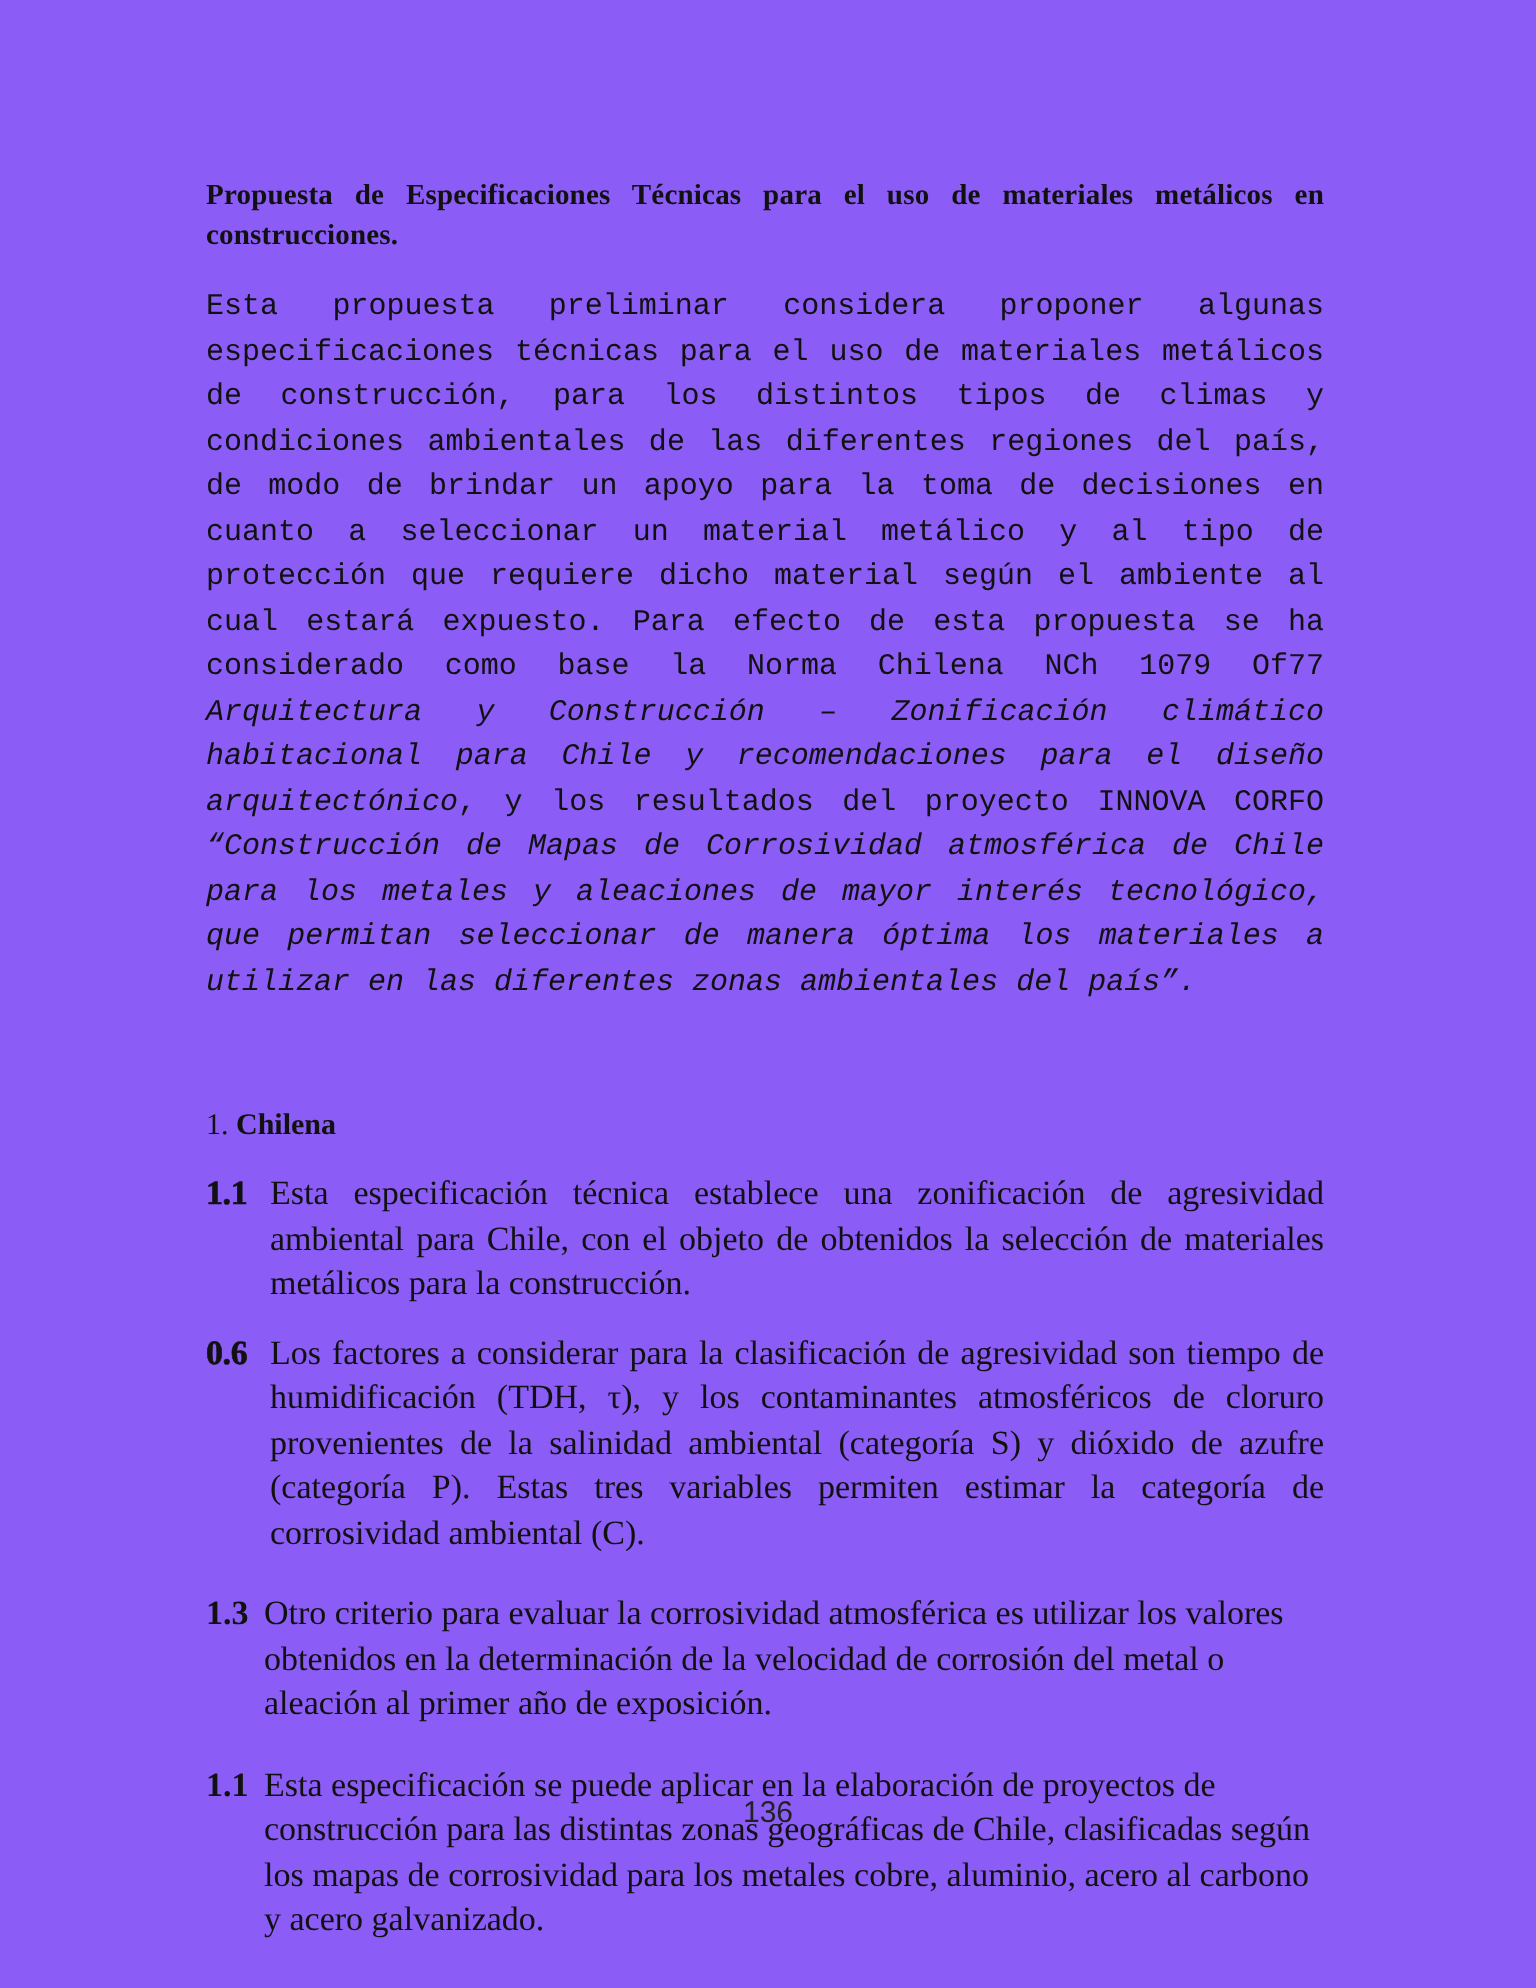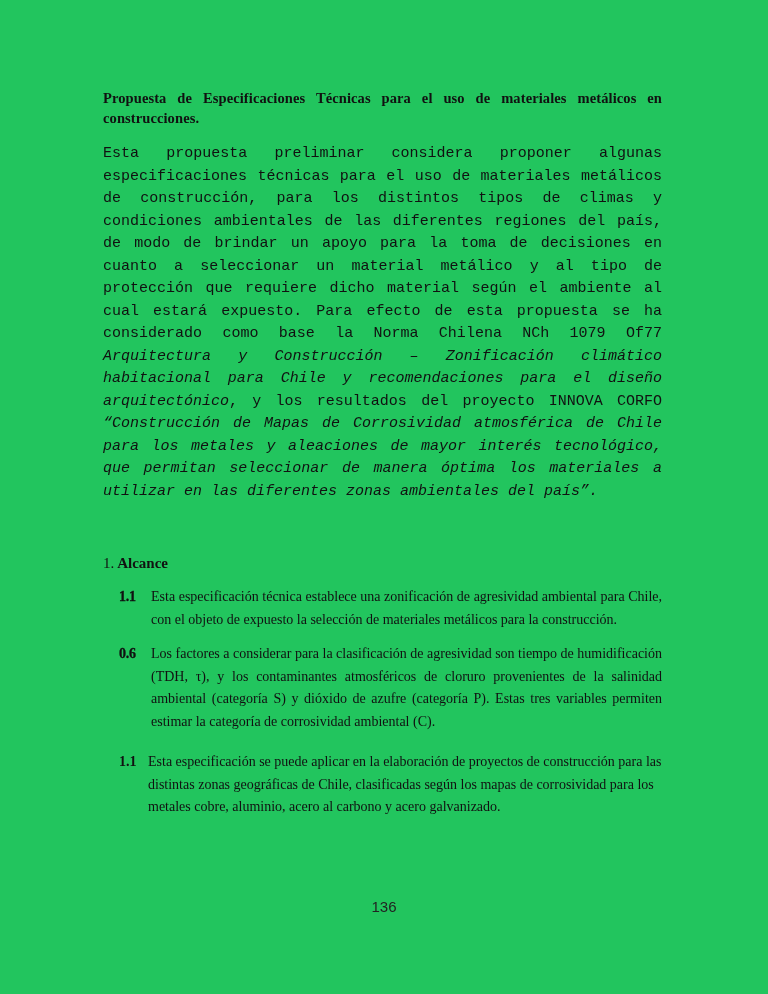--- a/index.html
+++ b/index.html
@@ -4,21 +4,21 @@
 <style>
   html, body {
     margin: 0;
     padding: 0;
     background: #ffffff;
   }
   .page {
     position: relative;
     width: 768px;
     height: 994px;
-    background: #22c55e;
+    background: #8b5cf6;
     overflow: hidden;
     font-family: "Liberation Serif", "DejaVu Serif", serif;
     color: #111111;
   }
   .content {
     position: absolute;
     left: 103px;
     top: 88px;
     width: 559px;
   }
@@ -51,24 +51,23 @@
     line-height: 22px;
     margin: 49px 0 0 0;
     text-align: left;
   }
   .section-heading .num { font-weight: normal; }
   .section-heading .ttl { font-weight: bold; }
 
   
   .clause {
     display: flex;
-    font-size: 14px;
+    font-size: 17px;
     line-height: 22.5px;
     margin-top: 12px;
-    margin-left: 16px;
   }
   .clause .label {
     flex: 0 0 auto;
     font-weight: bold;
     white-space: nowrap;
   }
   .clause .body {
     flex: 1 1 auto;
     text-align: justify;
     text-align-last: left;
@@ -111,33 +110,37 @@
   <div class="content">
 
     <h1 class="doc-title">Propuesta de Especificaciones Técnicas para el uso de materiales metálicos en construcciones.</h1>
 
     <p class="intro-para">
       <span>Esta propuesta preliminar considera proponer algunas especificaciones técnicas para el uso de materiales metálicos de construcción, para los distintos tipos de climas y condiciones ambientales de las diferentes regiones del país, de modo de brindar un apoyo para la toma de decisiones en cuanto a seleccionar un material metálico y al tipo de protección que requiere dicho material según el ambiente al cual estará expuesto.  Para efecto de esta propuesta se ha considerado como base la Norma Chilena NCh 1079 Of77 </span><span class="it">Arquitectura y Construcción – Zonificación climático habitacional para Chile y recomendaciones para el diseño arquitectónico</span><span>, y los resultados del proyecto INNOVA CORFO </span><span class="it">“Construcción de Mapas de Corrosividad atmosférica de Chile para los metales y aleaciones de mayor interés tecnológico, que permitan seleccionar de manera óptima los materiales a utilizar en las diferentes zonas ambientales del país”.</span>
     </p>
 
     <h2 class="section-heading">
       <span class="num">1.</span>
-      <span class="ttl">Alcance</span>
+      <span class="ttl">Chilena</span>
     </h2>
 
     <div class="clause heavy">
       <span class="label">1.1</span>
-      <span class="body">Esta especificación técnica establece una zonificación de agresividad ambiental para Chile, con el objeto de expuesto la selección de materiales metálicos para la construcción.</span>
+      <span class="body">Esta especificación técnica establece una zonificación de agresividad ambiental para Chile, con el objeto de obtenidos la selección de materiales metálicos para la construcción.</span>
     </div>
 
     <div class="clause heavy">
       <span class="label">0.6</span>
       <span class="body">Los factores a considerar para la clasificación de agresividad son tiempo de humidificación (TDH, τ), y los contaminantes atmosféricos de cloruro provenientes de la salinidad ambiental (categoría S) y dióxido de azufre (categoría P). Estas tres variables permiten estimar la categoría de corrosividad ambiental (C).</span>
     </div>
 
+    <div class="clause ragged">
+      <span class="label">1.3</span>
+      <span class="body">Otro criterio para evaluar la corrosividad atmosférica es utilizar los valores obtenidos en la determinación de la velocidad de corrosión del metal o aleación al primer año de exposición.</span>
+    </div>
 
     <div class="clause ragged">
       <span class="label">1.1</span>
       <span class="body">Esta especificación se puede aplicar en la elaboración de proyectos de construcción para las distintas zonas geográficas de Chile, clasificadas según los mapas de corrosividad para los metales cobre, aluminio, acero al carbono y acero galvanizado.</span>
     </div>
 
   </div>
 
   <div class="page-number">136</div>
 </div>

